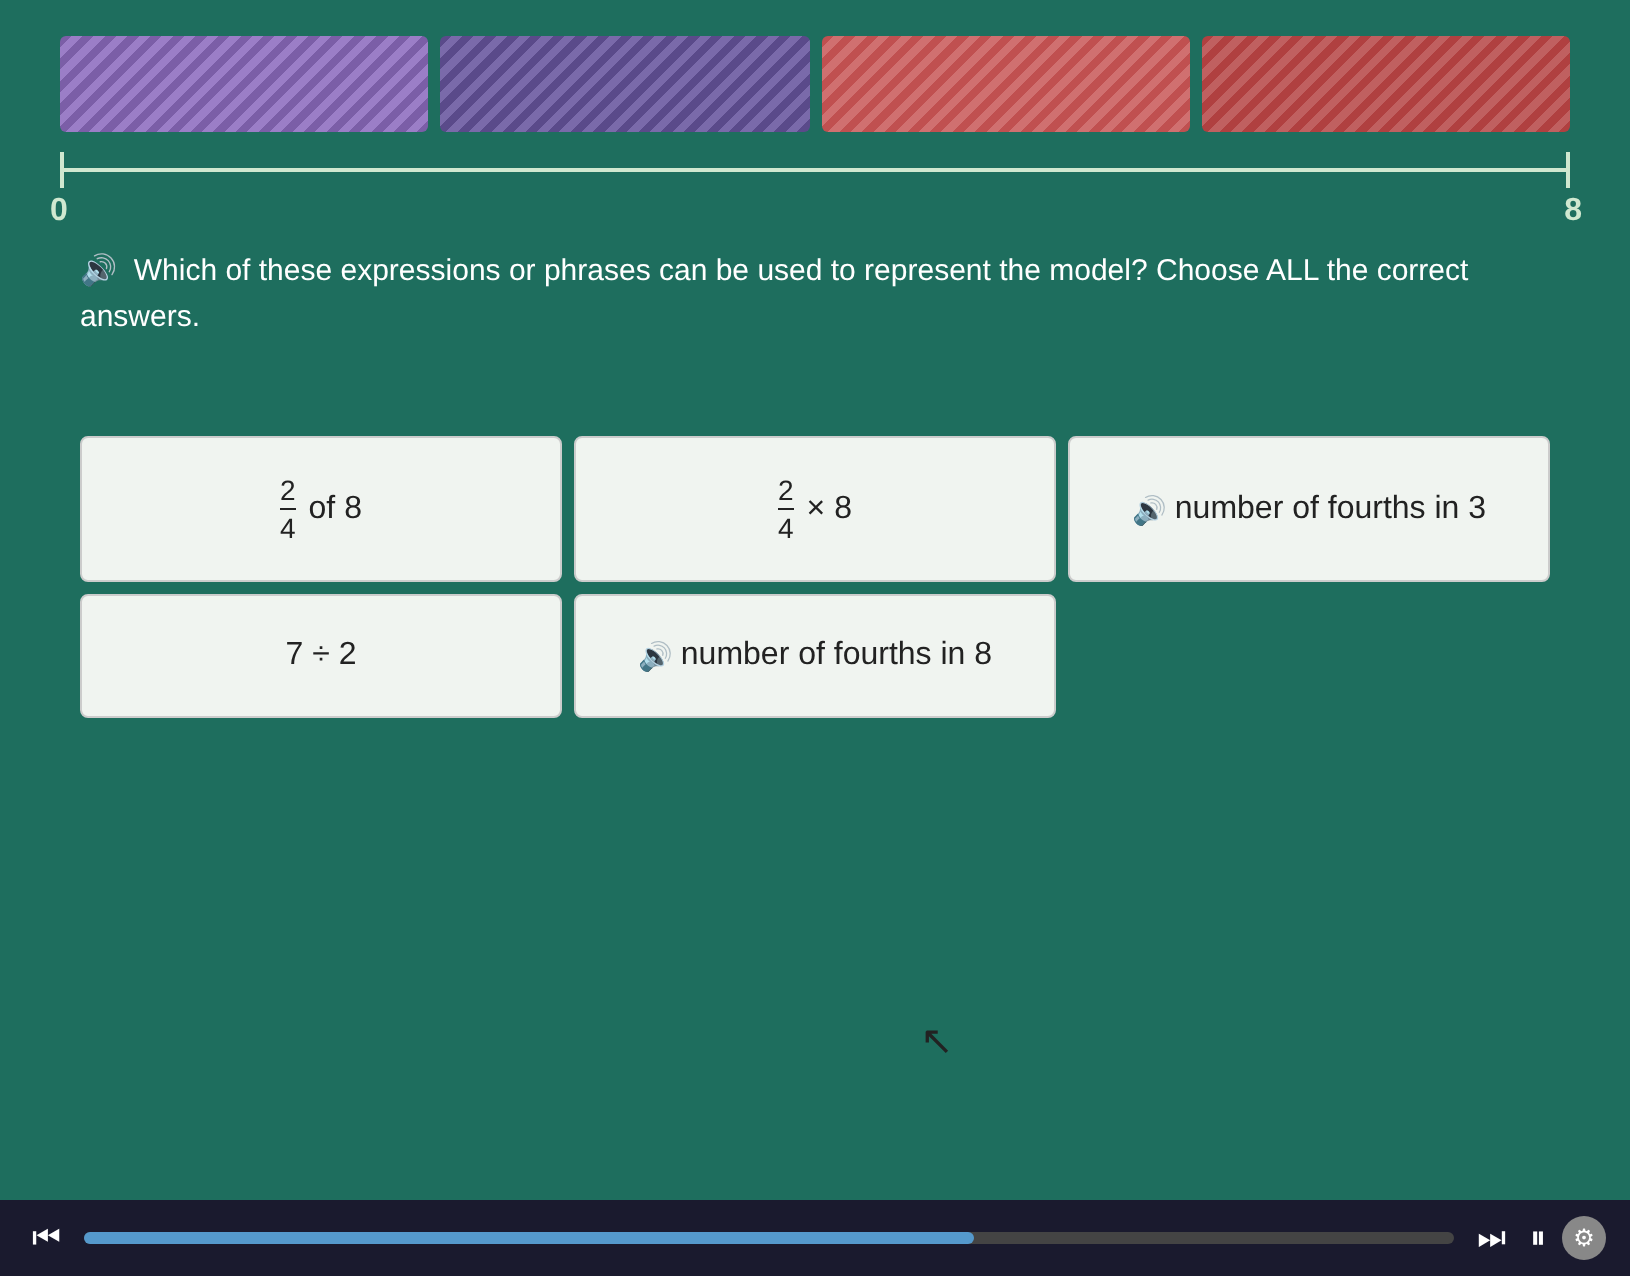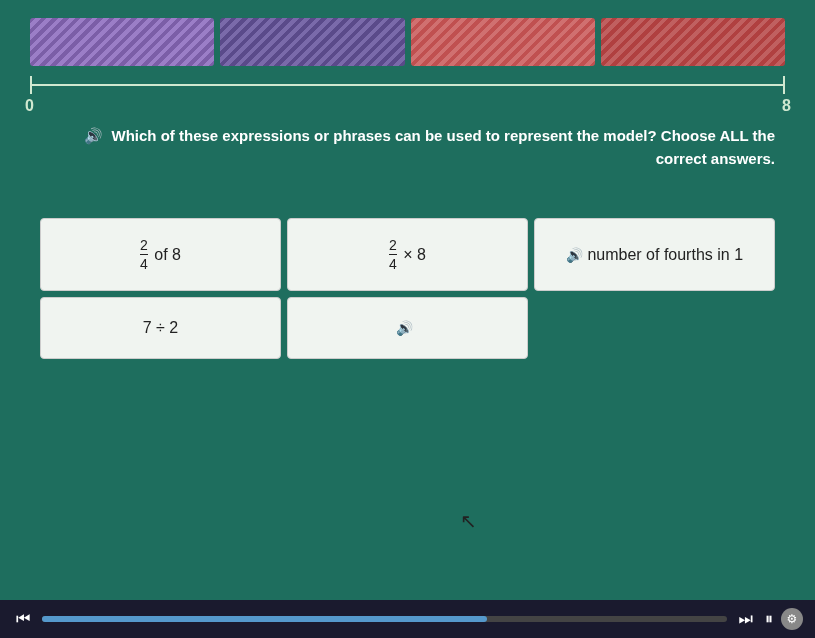--- a/index.html
+++ b/index.html
@@ -135,23 +135,22 @@
     .question-area {
       position: absolute;
       top: 125px;
       left: 40px;
       right: 40px;
     }
 
     .question-text {
       color: white;
       font-size: 15px;
-      font-weight: bold;
+      font-weight: normal;
       line-height: 1.5;
-      text-align: right;
     }
 
     .speaker-icon {
       display: inline-block;
       color: white;
       margin-right: 4px;
       font-size: 15px;
     }
 
     
@@ -316,29 +315,30 @@
     <div class="choice-cell">
       <span class="fraction">
         <span class="numerator">2</span>
         <span class="denominator">4</span>
       </span>
       <span>&nbsp;× 8</span>
     </div>
 
     <div class="choice-cell">
       <span class="speaker-small">🔊</span>
-      <span>number of fourths in 1</span>
+      <span>number of fourths in 3</span>
     </div>
 
     <div class="choice-cell">
       <span>7 ÷ 2</span>
     </div>
 
     <div class="choice-cell">
       <span class="speaker-small">🔊</span>
+      <span>number of fourths in 8</span>
     </div>
 
 
   </div>
 
   <div class="cursor-indicator">↖</div>
 
   <div class="bottom-bar">
     <button class="media-btn">⏮</button>
     <div class="progress-bar-container">

